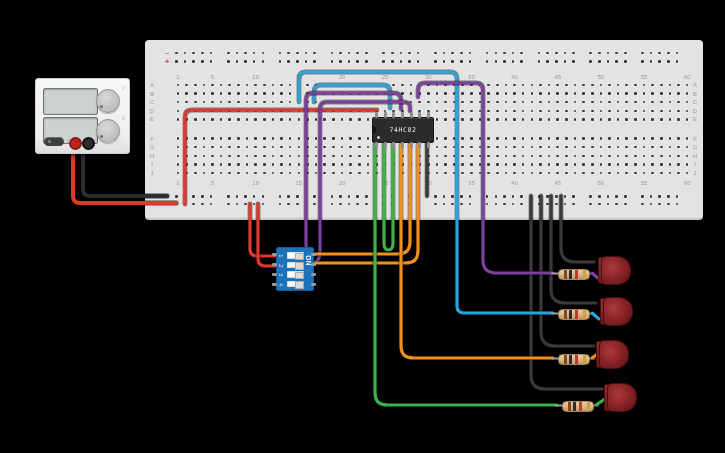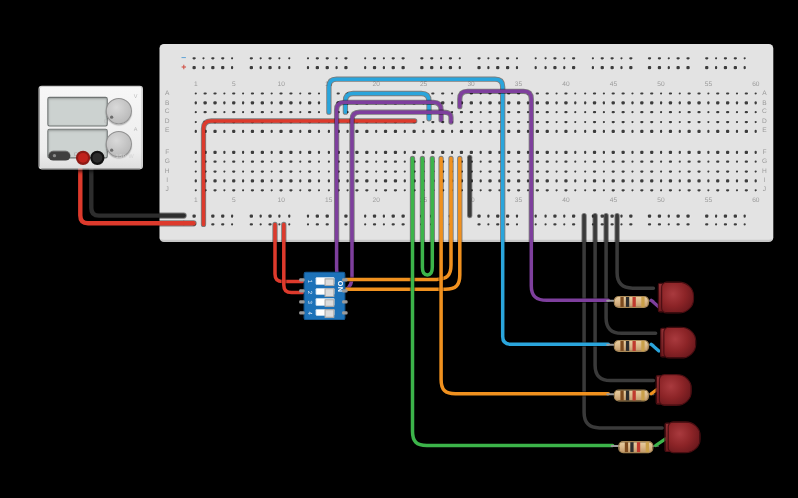--- a/index.html
+++ b/index.html
@@ -993,20 +993,39 @@
     <span class="psu-tiny" id="psu-a-min" style="right: 32px; top: 60px;">0</span>
     <div class="psu-btn">
         <div class="led-dot"></div>
       </div>
     <span class="psu-btn-label">ON</span>
     <span class="psu-fineprint">150 W</span>
   <div class="psu-term" style="left: 33px; background: rgb(192, 34, 28); border-color: rgb(142, 26, 21);"></div>
       <div class="psu-term" style="left: 46px; background: rgb(44, 44, 44); border-color: rgb(17, 17, 17);"></div>
     </div>
 
+  <div id="chip" style="left: 372px; top: 117px; width: 60px; height: 24px;">
+    <div class="notch"></div>
+    <div class="dot1"></div>
+    <div class="label">74HC02</div>
+  <div class="pin" style="left: 2px; top: -6px;"></div>
+      <div class="pin" style="left: 2px; bottom: -6px;"></div>
+      <div class="pin" style="left: 10.63px; top: -6px;"></div>
+      <div class="pin" style="left: 10.63px; bottom: -6px;"></div>
+      <div class="pin" style="left: 19.26px; top: -6px;"></div>
+      <div class="pin" style="left: 19.26px; bottom: -6px;"></div>
+      <div class="pin" style="left: 27.89px; top: -6px;"></div>
+      <div class="pin" style="left: 27.89px; bottom: -6px;"></div>
+      <div class="pin" style="left: 36.52px; top: -6px;"></div>
+      <div class="pin" style="left: 36.52px; bottom: -6px;"></div>
+      <div class="pin" style="left: 45.15px; top: -6px;"></div>
+      <div class="pin" style="left: 45.15px; bottom: -6px;"></div>
+      <div class="pin" style="left: 53.78px; top: -6px;"></div>
+      <div class="pin" style="left: 53.78px; bottom: -6px;"></div>
+    </div>
 
   <div id="dip" style="left: 276px; top: 247px; width: 36px; height: 42px;">
     <span class="on-label">ON</span>
   <div class="sw-row" style="top: 4px;">
         <div class="sw-knob"></div>
       </div>
       <span class="sw-num" style="top: 5px;">1</span>
       <div class="sw-row" style="top: 13.5px;">
         <div class="sw-knob"></div>
       </div>

